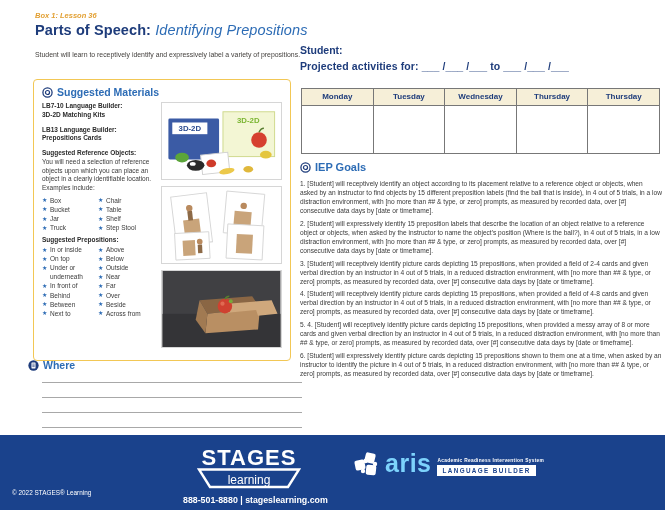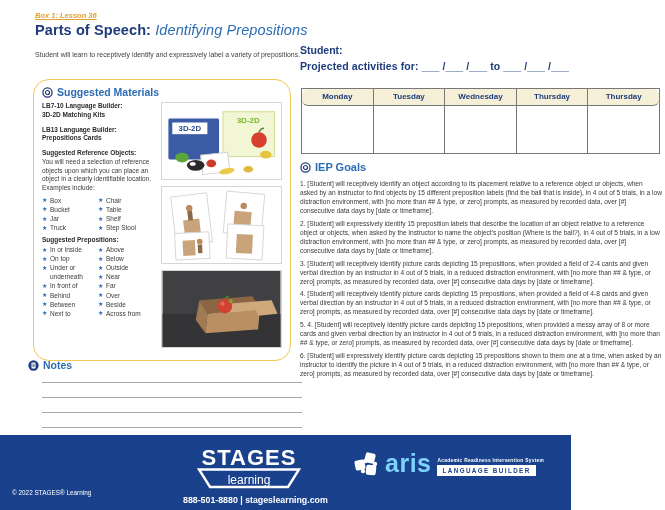--- a/index.html
+++ b/index.html
@@ -6,35 +6,35 @@
   html,body { width:665px; height:510px; }
   body {
     font-family:"Liberation Sans", sans-serif;
     background:#ffffff; color:#3a3a3a;
     position:relative; overflow:hidden;
   }
   
   .eyebrow {
     position:absolute; left:35px; top:11px;
     font-size:7.5px; font-weight:bold; font-style:italic;
-    color:#e2a033; text-decoration:underline;
+    color:#e2a033; 
   }
   .page-title {
     position:absolute; left:35px; top:22px;
     font-size:14.5px; font-weight:bold; color:#1e3c7b; letter-spacing:.1px;
   }
   .page-title .light { color:#2d6cb5; font-weight:normal;font-style:italic; }
   .subtitle {
     position:absolute; left:35px; top:50px; width:272px;
     font-size:6.9px; line-height:1.35; color:#44413e;
   }
   
   .materials-box {
     position:absolute; left:33px; top:79px; width:258px; height:282px;
-    border:1.5px solid #f2c755; border-radius:16px; background:#fff;
+    border:1.5px solid #f2c755; border-radius:4px; background:#fff;
     padding:6px 8px; overflow:hidden;
   }
   .sec-head { display:flex; align-items:center; gap:4px; margin-bottom:4px; }
   .sec-head .sec-title { font-size:10.5px; font-weight:bold; color:#2d6cb5; }
   .mat-flex { display:flex; gap:7px; }
   .mat-text { width:112px; font-size:6.5px; line-height:1.35; color:#3a3a3a; }
   .mat-text .b { font-weight:bold; color:#2b2b2b; }
   .mat-item { margin-bottom:6px; }
   .mat-para { margin-bottom:3px; }
   .star-cols { display:flex; gap:4px; margin-bottom:4px; }
@@ -46,35 +46,35 @@
   .photo { border:1px solid #d6d6d6; background:#fff; height:78px; overflow:hidden; }
   .photo svg { display:block; width:100%; height:100%; }
   
   .notes-head { position:absolute; left:28px; top:359px; }
   .notes-lines { position:absolute; left:42px; top:368px; width:260px; }
   .note-line { height:15px; border-bottom:1px solid #a8a8a8; }
   
   .student-label { position:absolute; left:300px; top:44px; font-size:10.5px; font-weight:bold; color:#1e3c7b; }
   .projected { position:absolute; left:300px; top:60px; font-size:10.5px; font-weight:bold; color:#1e3c7b; letter-spacing:.1px; }
   .week-table { position:absolute; left:301px; top:88px; width:359px; border:1px solid #777; background:#fff; }
-  .week-head { display:flex; border-bottom:1px solid #777; background:#f6efd8;border-radius:6px; }
+  .week-head { display:flex; border-bottom:1px solid #777; background:#f6efd8; }
   .week-head .th {
     flex:1; text-align:center; font-size:8px; font-weight:bold; color:#1e3c7b;
     padding:3px 0 4px; border-right:1px solid #777;
   }
   .week-head .th:last-child { border-right:none; }
   .week-body { display:flex; height:47px; }
   .week-body .td { flex:1; border-right:1px solid #777; }
   .week-body .td:last-child { border-right:none; }
   .iep-head { position:absolute; left:300px; top:161px; }
   .iep-head .sec-title { font-size:11px; }
   .iep-goals { position:absolute; left:300px; top:180px; width:362px; }
   .iep-goals p { font-size:6.6px; line-height:1.36; color:#3a3a3a; margin-bottom:4px; }
   
-  .footer { position:absolute; left:0; top:435px; width:571px; height:75px; background:#1a428c; color:#fff; }
+  .footer { position:absolute; left:0; top:435px; width:665px; height:75px; background:#1a428c; color:#fff; }
   .copyright { position:absolute; left:12px; top:54px; font-size:6.4px; color:#fff; }
   .stages-block { position:absolute; left:183px; top:11px; width:136px; text-align:center; }
   .stages-contact { font-size:8.8px; font-weight:bold; margin-top:1px; white-space:nowrap; }
   .aris-block { position:absolute; left:352px; top:14px; width:230px; }
   .aris-row { display:flex; align-items:center; gap:3px; }
   .aris-name { font-size:25px; font-weight:bold; color:#7dd3fc; line-height:.85; letter-spacing:.5px; }
   .aris-right { display:flex; flex-direction:column; gap:2px; margin-left:3px; padding-top:6px; }
   .aris-tagline { font-size:4.8px; font-weight:bold; letter-spacing:.3px; }
   .aris-badge {
     background:#fff; color:#1a428c; font-size:6.3px; font-weight:bold;
@@ -290,21 +290,21 @@
 </div>
 
 <div class="notes-head sec-head">
   <svg class="icon-doc" viewBox="0 0 12 12">
     <circle cx="6" cy="6" r="5.6" fill="#1e3c7b"></circle>
     <rect x="3.8" y="2.8" width="4.4" height="6.4" fill="#ffffff" rx="0.4"></rect>
     <line x1="4.7" y1="4.4" x2="7.3" y2="4.4" stroke="#1e3c7b" stroke-width="0.7"></line>
     <line x1="4.7" y1="5.8" x2="7.3" y2="5.8" stroke="#1e3c7b" stroke-width="0.7"></line>
     <line x1="4.7" y1="7.2" x2="7.3" y2="7.2" stroke="#1e3c7b" stroke-width="0.7"></line>
   </svg>
-  <span class="sec-title">Notes</span>
+  <span class="sec-title">Where</span>
 </div>
 <div class="notes-lines">
   <div class="note-line"></div>
   <div class="note-line"></div>
   <div class="note-line"></div>
   <div class="note-line"></div>
 </div>
 
 <div class="student-label">Student:</div>
 <div class="projected">Projected activities for: ___ /___ /___  to  ___ /___ /___</div>

